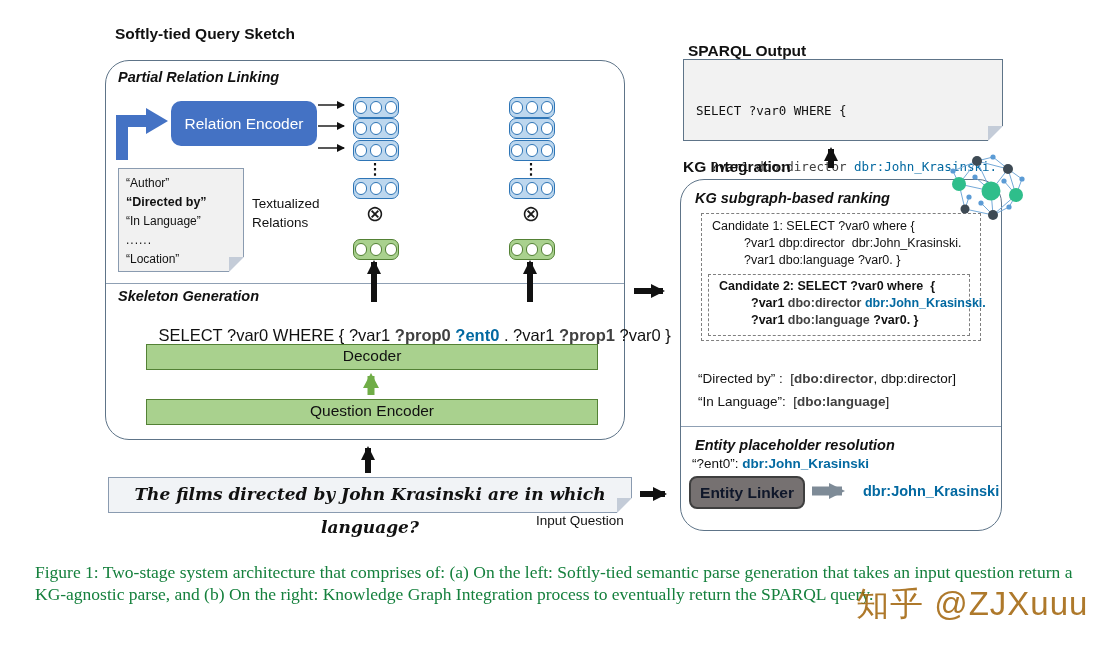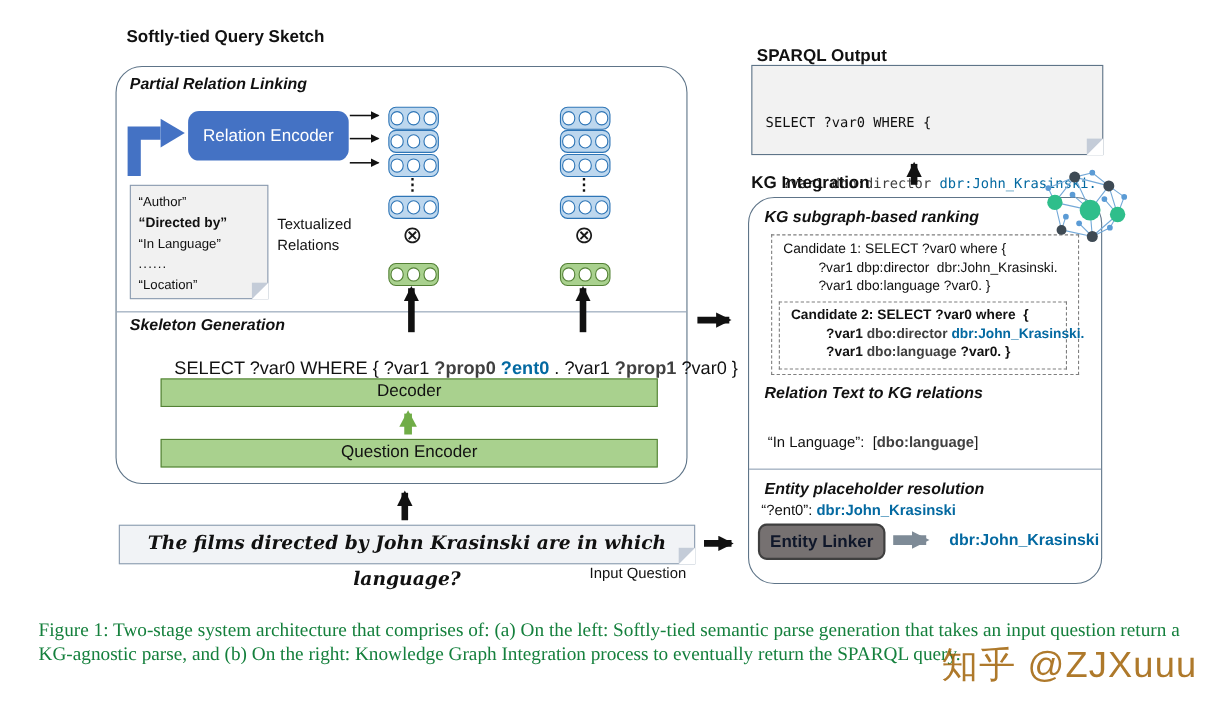--- a/index.html
+++ b/index.html
@@ -164,21 +164,21 @@
       <div class="candline" style="left:42px;top:22px;">?var1 dbp:director  dbr:John_Krasinski.</div>
       <div class="candline" style="left:42px;top:39px;">?var1 dbo:language ?var0. }</div>
 
       <div class="abs dashed" style="left:6px;top:60px;width:262px;height:62px;">
         <div class="candline b" style="left:10px;top:4px;">Candidate 2: SELECT ?var0 where  {</div>
         <div class="candline b" style="left:42px;top:21px;"><span>?var1 </span><span class="green">dbo:director</span><span class="red"> dbr:John_Krasinski.</span></div>
         <div class="candline b" style="left:42px;top:38px;"><span>?var1 </span><span class="green">dbo:language</span><span> ?var0. }</span></div>
       </div>
     </div>
 
-    <div class="abs bi" style="left:14px;top:170px;font-size:14.5px;">Relation Text to KG relations</div>
+    <div class="abs maps" style="left:17px;top:191px;"><span>“Directed by” :  [</span><span class="green b">dbo:director</span><span>, dbp:director]</span></div>
     <div class="abs maps" style="left:17px;top:214px;"><span>“In Language”:  [</span><span class="green b">dbo:language</span><span>]</span></div>
 
     <div class="hdiv" style="top:246px;"></div>
 
     <div class="abs bi" style="left:14px;top:257px;font-size:14.5px;">Entity placeholder resolution</div>
     <div class="abs maps" style="left:11px;top:276px;"><span>“?ent0”: </span><span class="red b">dbr:John_Krasinski</span></div>
 
     <div class="abs" style="left:8px;top:296px;width:116px;height:33px;background:#767171;
          border:2px solid #3F3F3F;border-radius:8px;color:#0f172a;font-weight:bold;font-size:15.5px;
          display:flex;align-items:center;justify-content:center;">Entity Linker</div>

